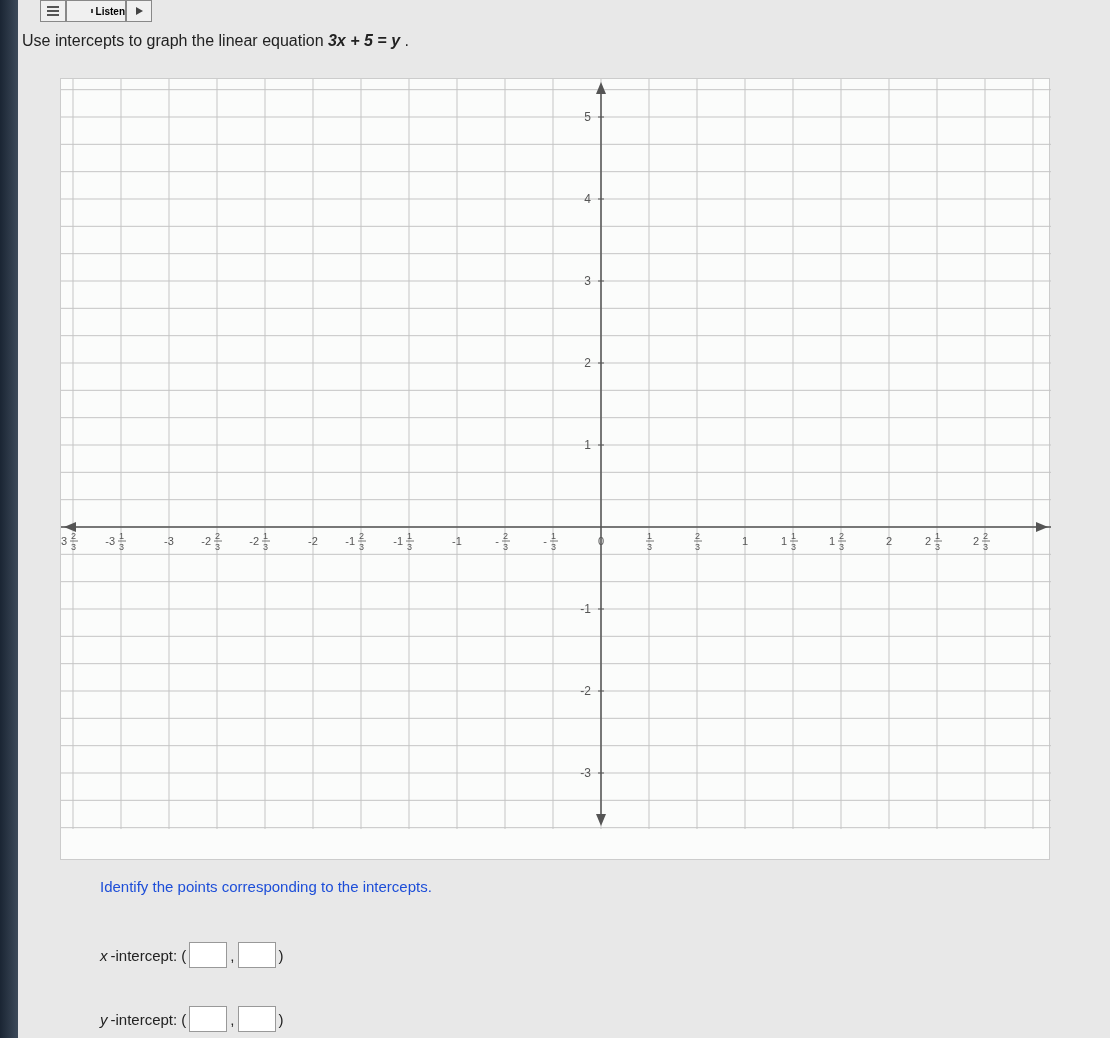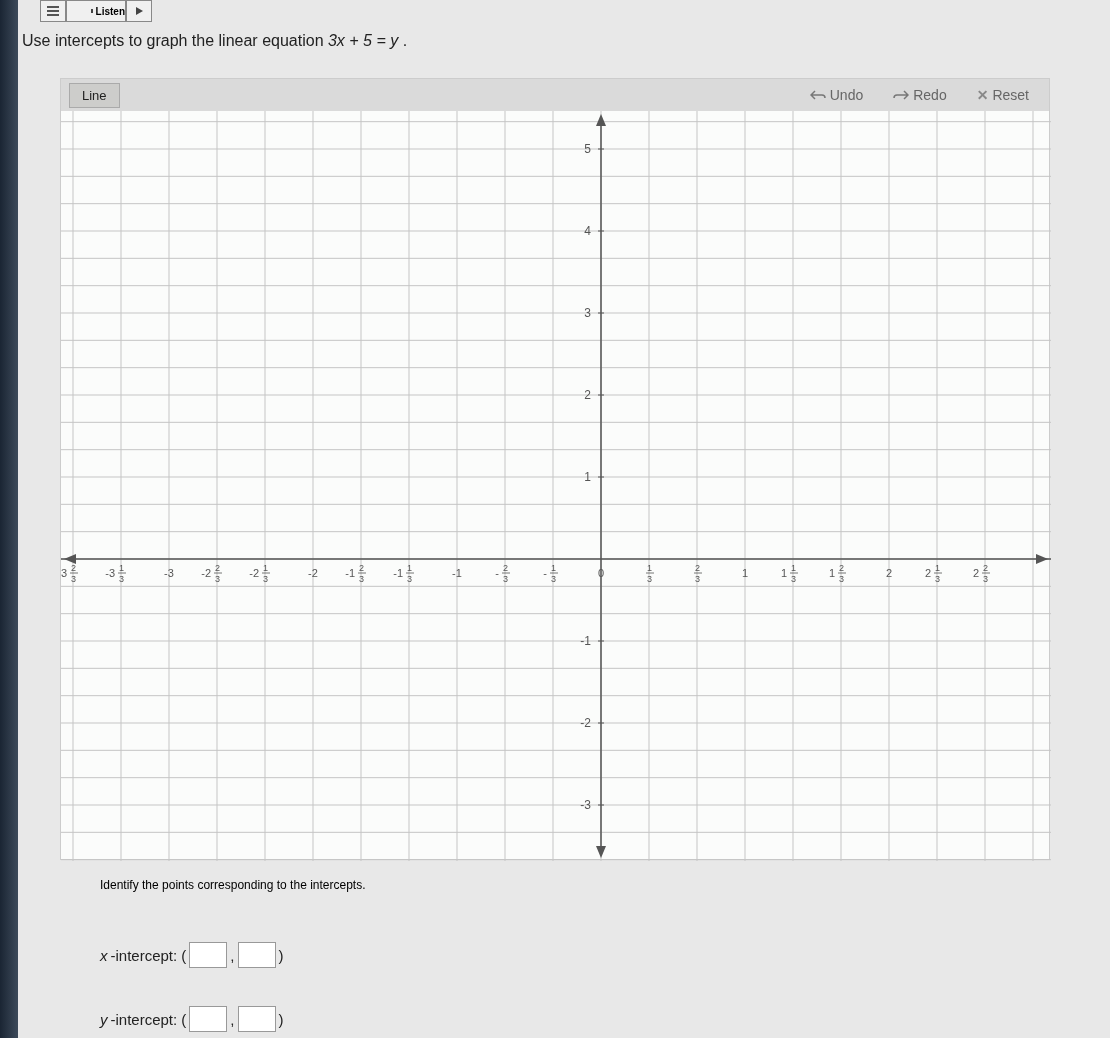--- a/index.html
+++ b/index.html
@@ -40,21 +40,21 @@
     .top-btn.menu { width: 26px; }
     .top-btn.listen { width: 60px; gap: 3px; font-weight: bold; padding-left: 23px; }
     .top-btn.play { width: 26px; }
     .instruction {
       position: absolute;
       left: 22px;
       top: 32px;
       font-size: 16px;
       color: #222;
     }
-    .equation { font-style: italic; }
+    .equation { font-style: italic; font-weight: bold; }
     .graph-wrap {
       position: absolute;
       left: 60px;
       top: 78px;
       width: 990px;
       height: 782px;
       background: #fbfcfb;
       border: 1px solid #ccc;
     }
     .toolbar {
@@ -103,22 +103,22 @@
     .grid-line { stroke: #c5c5c5; stroke-width: 1; }
     .axis-line { stroke: #555; stroke-width: 1.5; }
     .arrow { fill: #555; }
     .tick-label { font-size: 11px; fill: #555; }
     .y-tick-label { font-size: 12px; fill: #555; }
     .frac { font-size: 9px; }
     .prompt2 {
       position: absolute;
       left: 100px;
       top: 878px;
-      font-size: 12px;
-      color: #000000;
+      font-size: 15px;
+      color: #1d4ed8;
     }
     .answer-row {
       position: absolute;
       left: 100px;
       display: flex;
       align-items: center;
       font-size: 15px;
       color: #222;
       gap: 3px;
     }
@@ -158,41 +158,20 @@
         <polygon points="2,1 9,5 2,9" fill="#444"></polygon>
       </svg>
   </div>
 </div>
 
 <div class="instruction">
   <span>Use intercepts to graph the linear equation </span><span class="equation">3x + 5 = y</span><span> .</span>
 </div>
 
 <div class="graph-wrap">
-  <div class="toolbar">
-    <button class="line-btn">Line</button>
-    <div class="toolbar-right">
-      <div class="tool-action">
-        <svg width="16" height="12">
-            <path d="M5 2 L1 6 L5 10 M1 6 L12 6 Q15 6 15 9" stroke="#777" fill="none" stroke-width="1.5"></path>
-          </svg>
-        <span>Undo</span>
-      </div>
-      <div class="tool-action">
-        <svg width="16" height="12">
-            <path d="M11 2 L15 6 L11 10 M15 6 L4 6 Q1 6 1 9" stroke="#777" fill="none" stroke-width="1.5"></path>
-          </svg>
-        <span>Redo</span>
-      </div>
-      <div class="tool-action">
-        <span style="font-weight:bold;color:#888;">✕</span>
-        <span>Reset</span>
-      </div>
-    </div>
-  </div>
   <div class="graph-canvas">
     <svg class="graph-svg" id="graph-svg">
         <line x1="12" y1="0" x2="12" y2="750" class="grid-line"></line>
         <line x1="60" y1="0" x2="60" y2="750" class="grid-line"></line>
         <line x1="108" y1="0" x2="108" y2="750" class="grid-line"></line>
         <line x1="156" y1="0" x2="156" y2="750" class="grid-line"></line>
         <line x1="204" y1="0" x2="204" y2="750" class="grid-line"></line>
         <line x1="252" y1="0" x2="252" y2="750" class="grid-line"></line>
         <line x1="300" y1="0" x2="300" y2="750" class="grid-line"></line>
         <line x1="348" y1="0" x2="348" y2="750" class="grid-line"></line>

